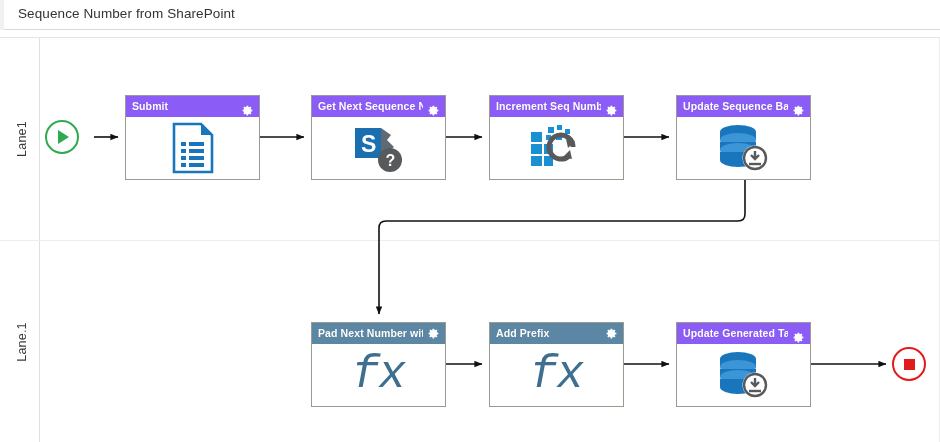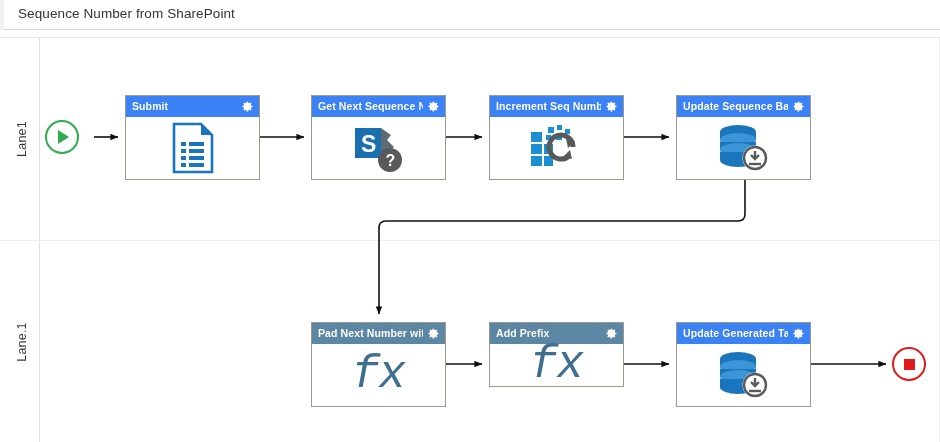--- a/index.html
+++ b/index.html
@@ -138,21 +138,21 @@
   }
   .node-header {
     position: relative;
     height: 21px;
     box-sizing: border-box;
     display: flex;
     align-items: center;
     padding: 0 5px 0 6px;
     color: #ffffff;
   }
-  .node-header.hdr-bright { background: #3b82f6; }
+  .node-header.hdr-bright { background: #8b5cf6; align-items: flex-end; }
   .node-header.hdr-muted  { background: #5b87a5; }
   .node-title {
     font-size: 10.5px;
     font-weight: bold;
     white-space: nowrap;
     overflow: hidden;
     flex: 1 1 auto;
     line-height: 21px;
     letter-spacing: 0.1px;
     text-shadow: 0 0 1px rgba(0,0,0,0.15);
@@ -383,21 +383,21 @@
       <svg class="gear-icon" viewBox="0 0 24 24">
         <path fill="#ffffff" d="M12 8.2a3.8 3.8 0 100 7.6 3.8 3.8 0 000-7.6zm0 5.9a2.1 2.1 0 110-4.2 2.1 2.1 0 010 4.2z"></path>
         <path fill="#ffffff" d="M21 13.4v-2.8l-2.5-.4a6.9 6.9 0 00-.7-1.7l1.5-2-2-2-2 1.5a6.9 6.9 0 00-1.7-.7L13.2 3h-2.8l-.4 2.3a6.9 6.9 0 00-1.7.7L6.3 4.5l-2 2 1.5 2a6.9 6.9 0 00-.7 1.7L3 10.6v2.8l2.1.4c.16.6.4 1.17.7 1.7l-1.5 2 2 2 2-1.5c.53.3 1.1.54 1.7.7l.4 2.3h2.8l.4-2.3c.6-.16 1.17-.4 1.7-.7l2 1.5 2-2-1.5-2c.3-.53.54-1.1.7-1.7l2.5-.4z"></path>
       </svg>
     </div>
     <div class="node-body">
       <span class="fx-label">fx</span>
     </div>
   </div>
 
-  <div class="node" style="left:489px; top:322px; width:135px; height:65px;">
+  <div class="node" style="left:489px; top:322px; width:135px; height:85px;">
     <div class="node-header hdr-muted">
       <span class="node-title">Add Prefix</span>
       <svg class="gear-icon" viewBox="0 0 24 24">
         <path fill="#ffffff" d="M12 8.2a3.8 3.8 0 100 7.6 3.8 3.8 0 000-7.6zm0 5.9a2.1 2.1 0 110-4.2 2.1 2.1 0 010 4.2z"></path>
         <path fill="#ffffff" d="M21 13.4v-2.8l-2.5-.4a6.9 6.9 0 00-.7-1.7l1.5-2-2-2-2 1.5a6.9 6.9 0 00-1.7-.7L13.2 3h-2.8l-.4 2.3a6.9 6.9 0 00-1.7.7L6.3 4.5l-2 2 1.5 2a6.9 6.9 0 00-.7 1.7L3 10.6v2.8l2.1.4c.16.6.4 1.17.7 1.7l-1.5 2 2 2 2-1.5c.53.3 1.1.54 1.7.7l.4 2.3h2.8l.4-2.3c.6-.16 1.17-.4 1.7-.7l2 1.5 2-2-1.5-2c.3-.53.54-1.1.7-1.7l2.5-.4z"></path>
       </svg>
     </div>
     <div class="node-body">
       <span class="fx-label">fx</span>
     </div>

